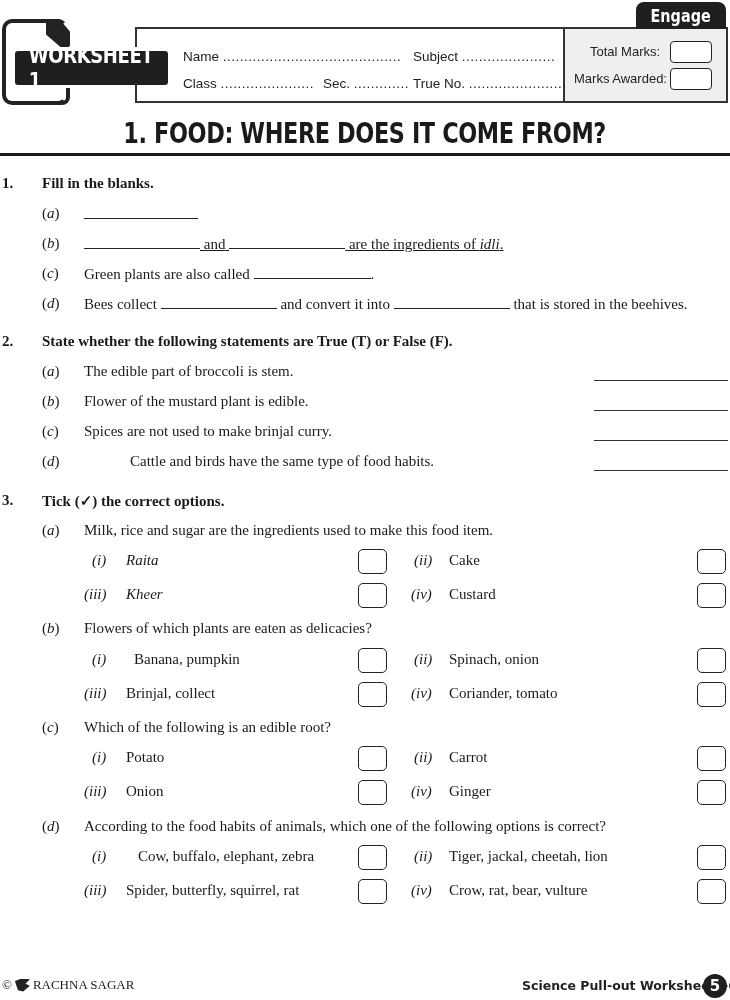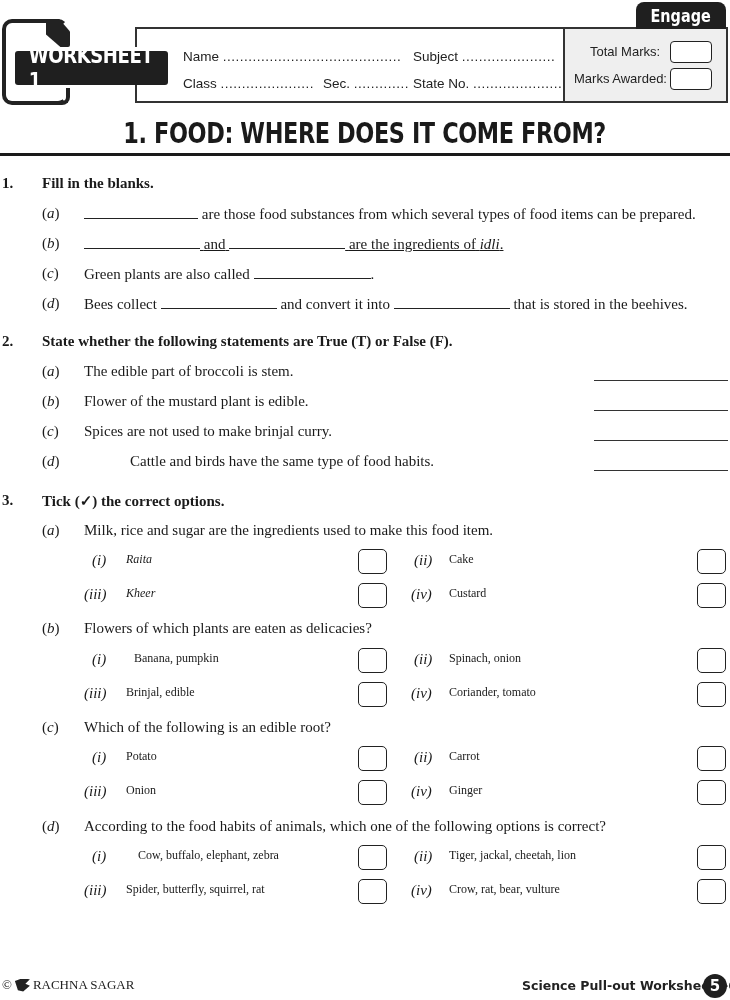--- a/index.html
+++ b/index.html
@@ -76,21 +76,21 @@
   .title-rule { left: 0; top: 153px; width: 730px; height: 3px; background: #1a1a1a; }
 
   
   .q-num { left: 2px; font-weight: bold; font-size: 15px; }
   .q-head { left: 42px; font-weight: bold; font-size: 15px; white-space: nowrap; }
   .sub-letter { left: 42px; font-size: 15px; }
   .sub-text { left: 84px; font-size: 15px; white-space: nowrap; }
   .blank { display: inline-block; border-bottom: 1px solid #222; height: 13px; vertical-align: baseline; }
   .tf-line { left: 594px; width: 134px; height: 0; border-top: 1.3px solid #333; }
   .opt-roman { font-size: 15px; font-style: italic; }
-  .opt-text { font-size: 12px; white-space: nowrap; }
+  .opt-text { font-size: 15px; white-space: nowrap; }
   .it { font-style: italic; }
   .checkbox {
     width: 29px; height: 25px; border: 1.6px solid #222; border-radius: 5px;
     box-sizing: border-box; background: #fff; cursor: pointer;
   }
 
   
   .footer-left {
     left: 2px; top: 977px; font-family: "Liberation Serif", serif; font-size: 13px;
     color: #222; display: flex; align-items: center; gap: 3px; white-space: nowrap;
@@ -133,21 +133,21 @@
 </div>
 <div class="abs info-text" style="left:183px; top:76px;">
   <span>Class</span>
   <span class="dots">......................</span>
 </div>
 <div class="abs info-text" style="left:323px; top:76px;">
   <span>Sec.</span>
   <span class="dots">.............</span>
 </div>
 <div class="abs info-text" style="left:413px; top:76px;">
-  <span>State No.</span>
+  <span>True No.</span>
   <span class="dots">......................</span>
 </div>
 
 <div class="abs marks-panel"></div>
 <div class="abs marks-label" style="left:590px; top:44px;">Total Marks:</div>
 <div class="abs marks-box" style="left:670px; top:41px;"></div>
 <div class="abs marks-label" style="left:574px; top:71px;">Marks Awarded:</div>
 <div class="abs marks-box" style="left:670px; top:68px;"></div>
 
 <div class="abs engage-tab">
@@ -156,21 +156,20 @@
 
 <div class="abs page-title"><span>1. FOOD: WHERE DOES IT COME FROM?</span></div>
 <div class="abs title-rule"></div>
 
 <div class="abs q-num" style="top:175px;">1.</div>
 <div class="abs q-head" style="top:175px;">Fill in the blanks.</div>
 
 <div class="abs sub-letter" style="top:205px;">(<i>a</i>)</div>
 <div class="abs sub-text" style="top:205px;">
   <span class="blank" style="width:114px;"></span>
-  <span>are those food substances from which several types of food items can be prepared.</span>
 </div>
 
 <div class="abs sub-letter" style="top:235px;">(<i>b</i>)</div>
 <div class="abs sub-text" style="top:235px;text-decoration:underline;">
   <span class="blank" style="width:116px;"></span>
   <span>and</span>
   <span class="blank" style="width:116px;"></span>
   <span>are the ingredients of</span>
   <span class="it">idli</span><span>.</span>
 </div>
@@ -235,21 +234,21 @@
 <div class="abs sub-text" style="top:620px;">Flowers of which plants are eaten as delicacies?</div>
 
 <div class="abs opt-roman" style="left:92px; top:651px;">(<span>i</span>)</div>
 <div class="abs opt-text" style="left:126px; top:651px;margin-left:8px;">Banana, pumpkin</div>
 <div class="abs checkbox" style="left:358px; top:648px;"></div>
 <div class="abs opt-roman" style="left:414px; top:651px;">(<span>ii</span>)</div>
 <div class="abs opt-text" style="left:449px; top:651px;">Spinach, onion</div>
 <div class="abs checkbox" style="left:697px; top:648px;"></div>
 
 <div class="abs opt-roman" style="left:84px; top:685px;">(<span>iii</span>)</div>
-<div class="abs opt-text" style="left:126px; top:685px;">Brinjal, edible</div>
+<div class="abs opt-text" style="left:126px; top:685px;">Brinjal, collect</div>
 <div class="abs checkbox" style="left:358px; top:682px;"></div>
 <div class="abs opt-roman" style="left:411px; top:685px;">(<span>iv</span>)</div>
 <div class="abs opt-text" style="left:449px; top:685px;">Coriander, tomato</div>
 <div class="abs checkbox" style="left:697px; top:682px;"></div>
 
 <div class="abs sub-letter" style="top:719px;">(<i>c</i>)</div>
 <div class="abs sub-text" style="top:719px;">Which of the following is an edible root?</div>
 
 <div class="abs opt-roman" style="left:92px; top:749px;">(<span>i</span>)</div>
 <div class="abs opt-text" style="left:126px; top:749px;">Potato</div>

